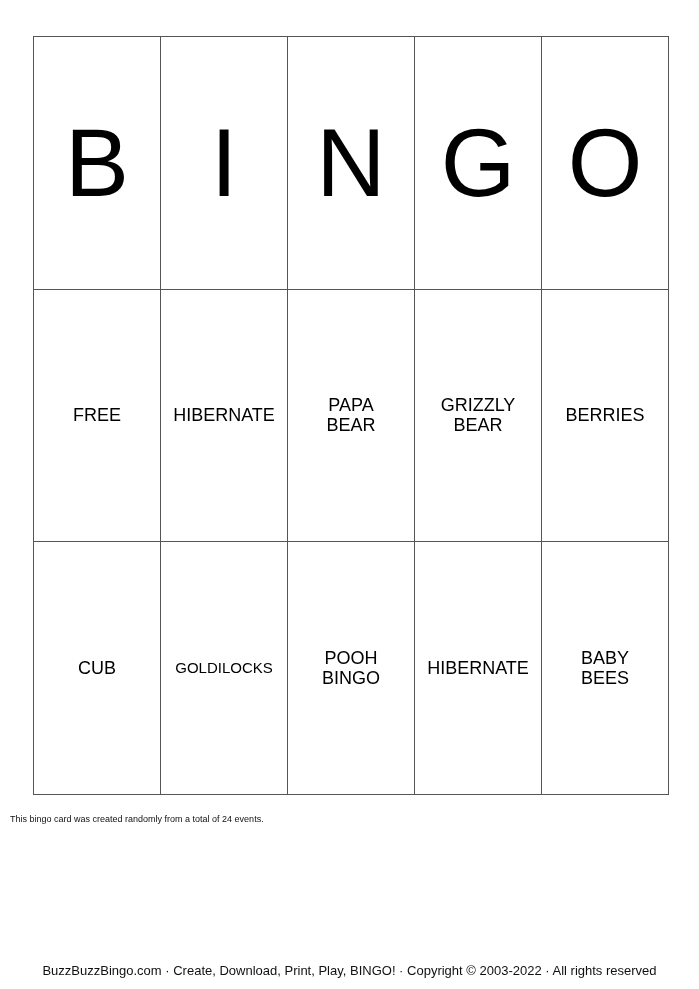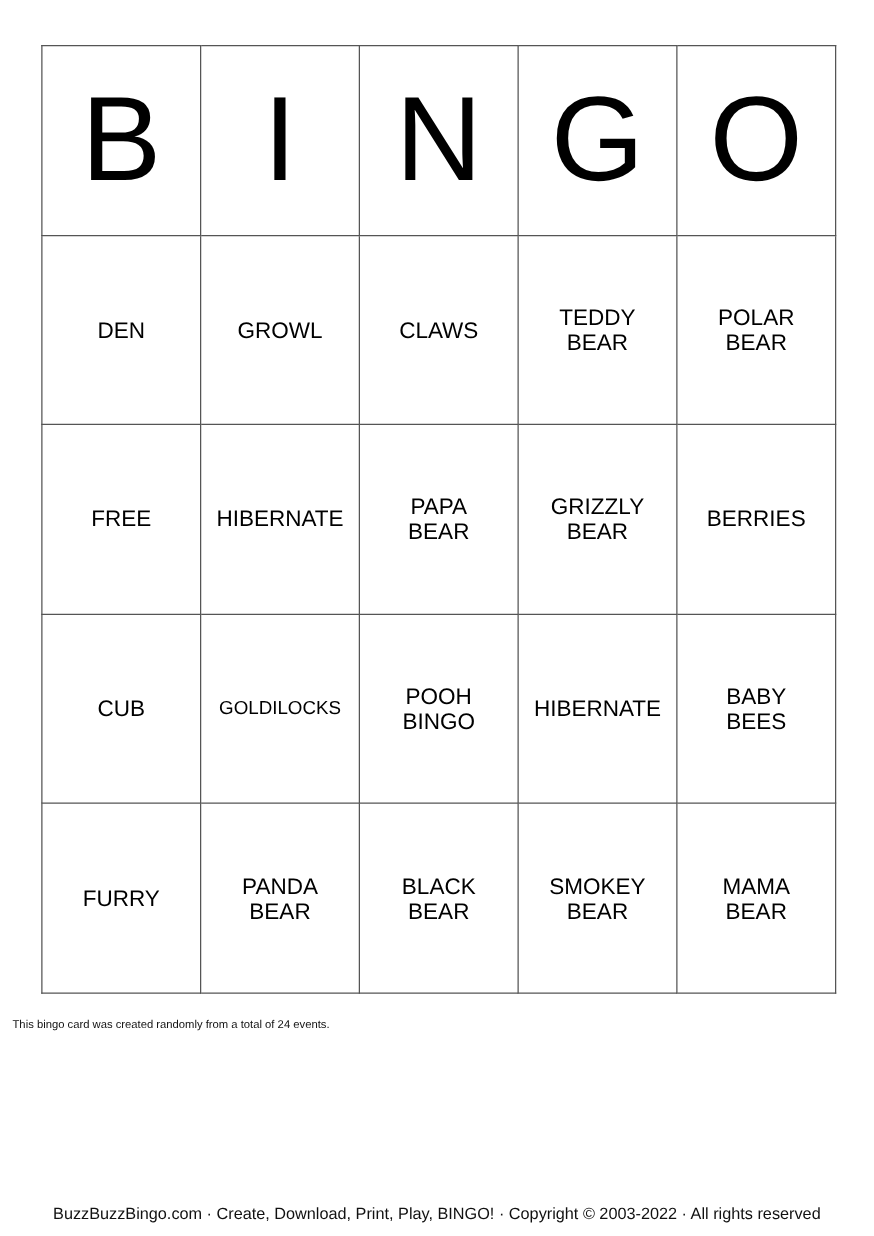--- a/index.html
+++ b/index.html
@@ -22,54 +22,34 @@
 <table class="card">
   <tbody>
       <tr>
     <td class="hdr">B</td>
     <td class="hdr">I</td>
     <td class="hdr">N</td>
     <td class="hdr">G</td>
     <td class="hdr">O</td>
   </tr>
   <tr>
-    <td><span class="cell-text">DEN</span></td>
-    <td><span class="cell-text">GROWL</span></td>
-    <td><span class="cell-text">CLAWS</span></td>
-    <td><span class="cell-text">TEDDY
-BEAR</span></td>
-    <td><span class="cell-text">POLAR
-BEAR</span></td>
-  </tr>
-  <tr>
     <td><span class="cell-text">FREE</span></td>
     <td><span class="cell-text">HIBERNATE</span></td>
     <td><span class="cell-text">PAPA
 BEAR</span></td>
     <td><span class="cell-text">GRIZZLY
 BEAR</span></td>
     <td><span class="cell-text">BERRIES</span></td>
   </tr>
   <tr>
     <td><span class="cell-text">CUB</span></td>
     <td class="small"><span class="cell-text">GOLDILOCKS</span></td>
     <td><span class="cell-text">POOH
 BINGO</span></td>
     <td><span class="cell-text">HIBERNATE</span></td>
     <td><span class="cell-text">BABY
 BEES</span></td>
   </tr>
-  <tr>
-    <td><span class="cell-text">FURRY</span></td>
-    <td><span class="cell-text">PANDA
-BEAR</span></td>
-    <td><span class="cell-text">BLACK
-BEAR</span></td>
-    <td><span class="cell-text">SMOKEY
-BEAR</span></td>
-    <td><span class="cell-text">MAMA
-BEAR</span></td>
-  </tr>
 </tbody>
   </table>
 
 <div class="note">This bingo card was created randomly from a total of 24 events.</div>
 <div class="footer">BuzzBuzzBingo.com · Create, Download, Print, Play, BINGO! · Copyright © 2003-2022 · All rights reserved</div>
 
 </body></html>

